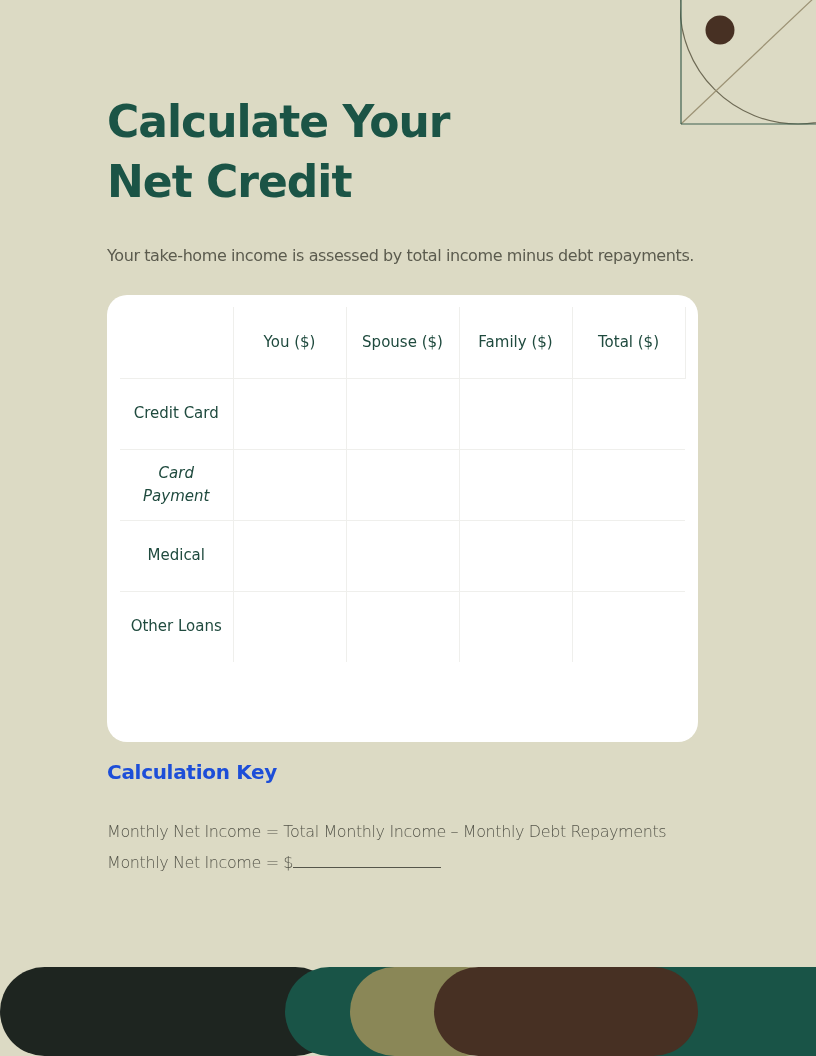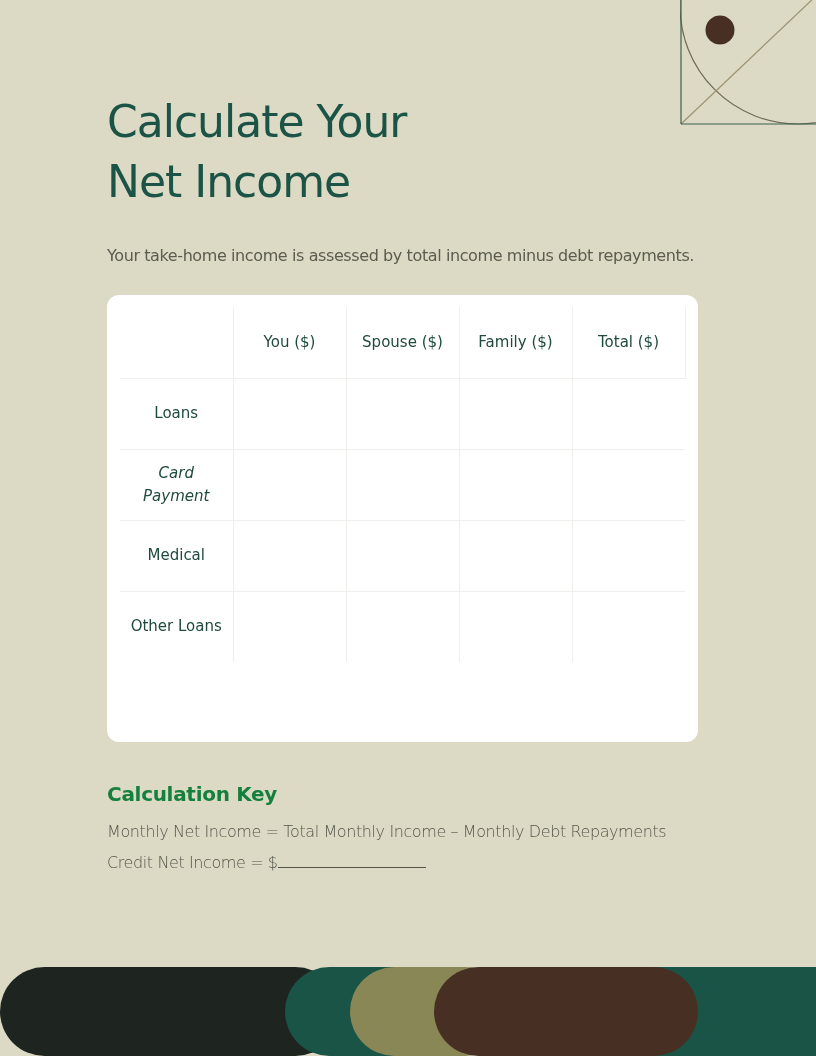--- a/index.html
+++ b/index.html
@@ -9,32 +9,32 @@
     position: relative;
     overflow: hidden;
     font-family: "Liberation Sans", "DejaVu Sans", sans-serif;
   }
   .deco-corner {
     position: absolute; left: 680px; top: 0; width: 136px; height: 125px;
   }
   .title {
     position: absolute; left: 107px; top: 92px;
     font-family: "DejaVu Sans", sans-serif;
-    font-weight: normal; font-size: 44px; line-height: 60px;
+    font-weight: bold; font-size: 44px; line-height: 60px;
     color: #1b5446; letter-spacing: -1px;
   }
   .subtitle {
     position: absolute; left: 107px; top: 246px;
     font-family: "DejaVu Sans", sans-serif;
     font-size: 16px; color: #5b5b4e; letter-spacing: -0.4px;
     font-weight: 400;
   }
   .card {
     position: absolute; left: 107px; top: 295px; width: 591px; height: 447px;
-    background: #ffffff; border-radius: 12px;
+    background: #ffffff; border-radius: 20px;
   }
   table.grid {
     position: absolute; left: 13px; top: 12px;
     border-collapse: collapse; table-layout: fixed;
   }
   table.grid td, table.grid th {
     border: 1.5px solid #efefec;
     text-align: center; vertical-align: middle;
     font-family: "DejaVu Sans", sans-serif;
     font-weight: normal; font-size: 15px; color: #1f4a3e;
@@ -43,23 +43,23 @@
   table.grid tr:first-child th { border-top: none; }
   table.grid tr:last-child td { border-bottom: none; }
   table.grid th:first-child, table.grid td:first-child { border-left: none; }
   table.grid th:last-child, table.grid td:last-child { border-right: 1.5px solid #efefec; margin-left: 16px; }
   table.grid td:last-child { border-right: none; }
   .col0 { width: 113px; }
   .colx { width: 113px; }
   tr.head { height: 71px; }
   tr.body { height: 71px; }
   .key-title {
-    position: absolute; left: 107px; top: 782px;
+    position: absolute; left: 107px; top: 760px;
     font-family: "DejaVu Sans", sans-serif;
-    font-size: 20px; color: #15803d; letter-spacing: -0.3px;
+    font-size: 20px; color: #1d4ed8; letter-spacing: -0.3px;
   }
   .key-line {
     position: absolute; left: 107px;
     font-family: "DejaVu Sans", sans-serif;
     font-size: 16px; color: #55554a; letter-spacing: -0.4px;
     font-weight: 300;
   }
   .key-line.l1 { top: 822px; }
   .key-line.l2 { top: 851px; }
   .blank {
@@ -75,21 +75,21 @@
 <svg class="deco-corner" viewBox="0 0 136 125" width="136" height="125">
   <circle cx="118" cy="6" r="118" fill="none" stroke="#6e6a55" stroke-width="1.2"></circle>
   <line x1="1" y1="124" x2="136" y2="-4" stroke="#9c9274" stroke-width="1.2"></line>
   <line x1="1" y1="0" x2="1" y2="124" stroke="#3f6150" stroke-width="1.2"></line>
   <line x1="1" y1="124" x2="136" y2="124" stroke="#3f6150" stroke-width="1.2"></line>
   <circle cx="40" cy="30" r="14.5" fill="#473023"></circle>
 </svg>
 
 <h1 class="title">
   <div>Calculate Your</div>
-  <div>Net Income</div>
+  <div>Net Credit</div>
 </h1>
 
 <p class="subtitle">Your take-home income is assessed by total income minus debt repayments.</p>
 
 <div class="card">
   <table class="grid">
     <colgroup>
       <col class="col0">
         <col class="colx">
         <col class="colx">
@@ -98,21 +98,21 @@
     </colgroup>
     <tbody>
         <tr class="head">
       <th></th>
       <th>You ($)</th>
       <th>Spouse ($)</th>
       <th>Family ($)</th>
       <th>Total ($)</th>
     </tr>
     <tr class="body">
-      <td>Loans</td>
+      <td>Credit Card</td>
       <td></td>
       <td></td>
       <td></td>
       <td></td>
     </tr>
     <tr class="body">
       <td style="padding:0 18px;font-style:italic;">Card Payment</td>
       <td></td>
       <td></td>
       <td></td>
@@ -131,21 +131,21 @@
       <td></td>
       <td></td>
       <td></td>
     </tr>
   </tbody>
     </table>
 </div>
 
 <h2 class="key-title">Calculation Key</h2>
 <p class="key-line l1">Monthly Net Income = Total Monthly Income – Monthly Debt Repayments</p>
-<p class="key-line l2"><span>Credit Net Income = $</span><span class="blank"></span></p>
+<p class="key-line l2"><span>Monthly Net Income = $</span><span class="blank"></span></p>
 
 <div class="band">
   <div class="pill" style="left:640px; width:176px; background:#195447; border-radius:0;"></div>
   <div class="pill" style="left:0; width:340px; background:#1e2520;"></div>
   <div class="pill" style="left:285px; width:170px; background:#195447;"></div>
   <div class="pill" style="left:350px; width:160px; background:#8a8757;"></div>
   <div class="pill" style="left:434px; width:264px; background:#473023;"></div>
 </div>
 
 </body></html>

